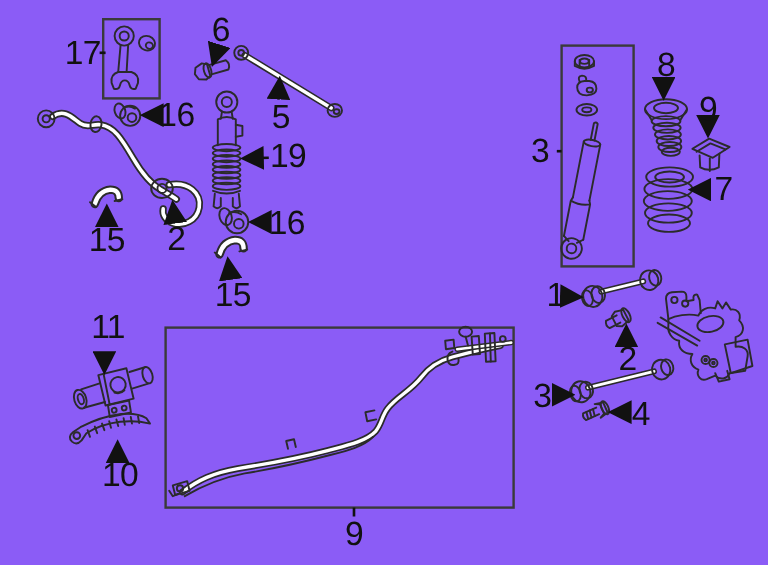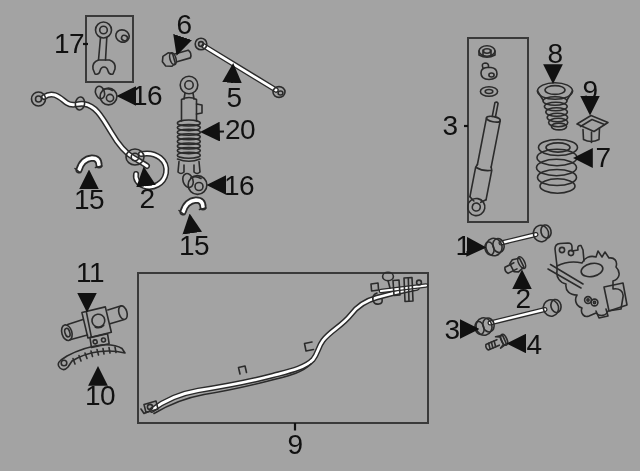--- a/index.html
+++ b/index.html
@@ -1,17 +1,17 @@
 <!DOCTYPE html>
 <html><head>
 <meta charset="utf-8">
 <style>
   html,body{margin:0;padding:0;background:#fff;}
   #stage{
-    position:relative;width:640px;height:471px;background:#a3a3a3;overflow:hidden;
+    position:relative;width:640px;height:471px;background:#8b5cf6;overflow:hidden;
     font-family:"Liberation Sans",sans-serif;
   }
   #art{position:absolute;left:0;top:0;}
   .ln{fill:none;stroke:#2b2b2b;stroke-width:1.6;stroke-linecap:round;stroke-linejoin:round;}
   .tube{fill:none;stroke:#2b2b2b;stroke-linecap:round;stroke-linejoin:round;}
   .tubew{fill:none;stroke:#ffffff;stroke-linecap:round;stroke-linejoin:round;}
   .box{fill:none;stroke:#3a3a3a;stroke-width:2;}
   .arrow{stroke:#111111;stroke-width:2.2;fill:none;}
   .lbl{
     position:absolute;transform:translate(-50%,-50%);
@@ -280,21 +280,21 @@
     <path class="arrow" marker-end="url(#ah)" d="M87,297 L87,309.5"></path>
     <path class="arrow" marker-end="url(#ah)" d="M98,383 L98,369"></path>
     <path class="arrow" d="M295,423 L295,430.5"></path>
   </g>
 </svg>
 
 <div class="lbl" style="left:69px;top:44px">17</div>
 <div class="lbl" style="left:184px;top:25px">6</div>
 <div class="lbl" style="left:234px;top:98px">5</div>
 <div class="lbl" style="left:147px;top:96px">16</div>
-<div class="lbl" style="left:240px;top:130px">20</div>
+<div class="lbl" style="left:240px;top:130px">19</div>
 <div class="lbl" style="left:239px;top:186px">16</div>
 <div class="lbl" style="left:89px;top:200px">15</div>
 <div class="lbl" style="left:147px;top:199px">2</div>
 <div class="lbl" style="left:194px;top:246px">15</div>
 <div class="lbl" style="left:450px;top:126px">3</div>
 <div class="lbl" style="left:555px;top:54px">8</div>
 <div class="lbl" style="left:590px;top:91px">9</div>
 <div class="lbl" style="left:603px;top:158px">7</div>
 <div class="lbl" style="left:463px;top:246px">1</div>
 <div class="lbl" style="left:523px;top:299px">2</div>

